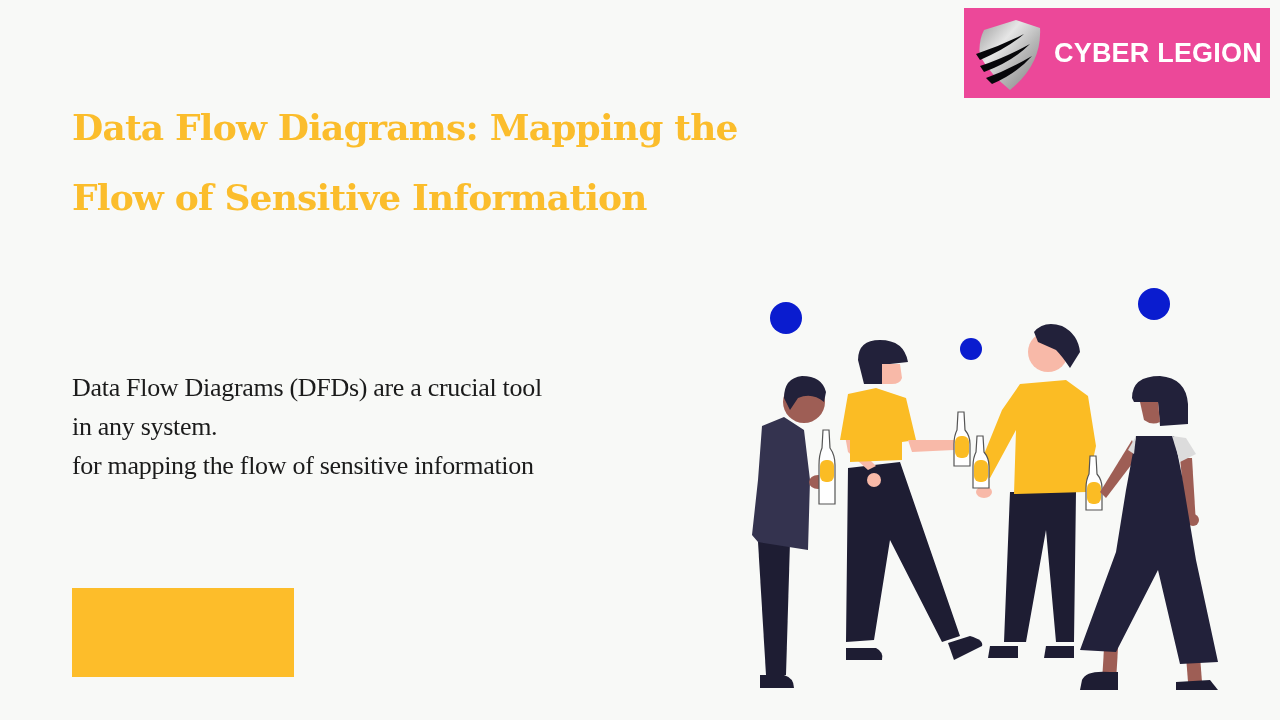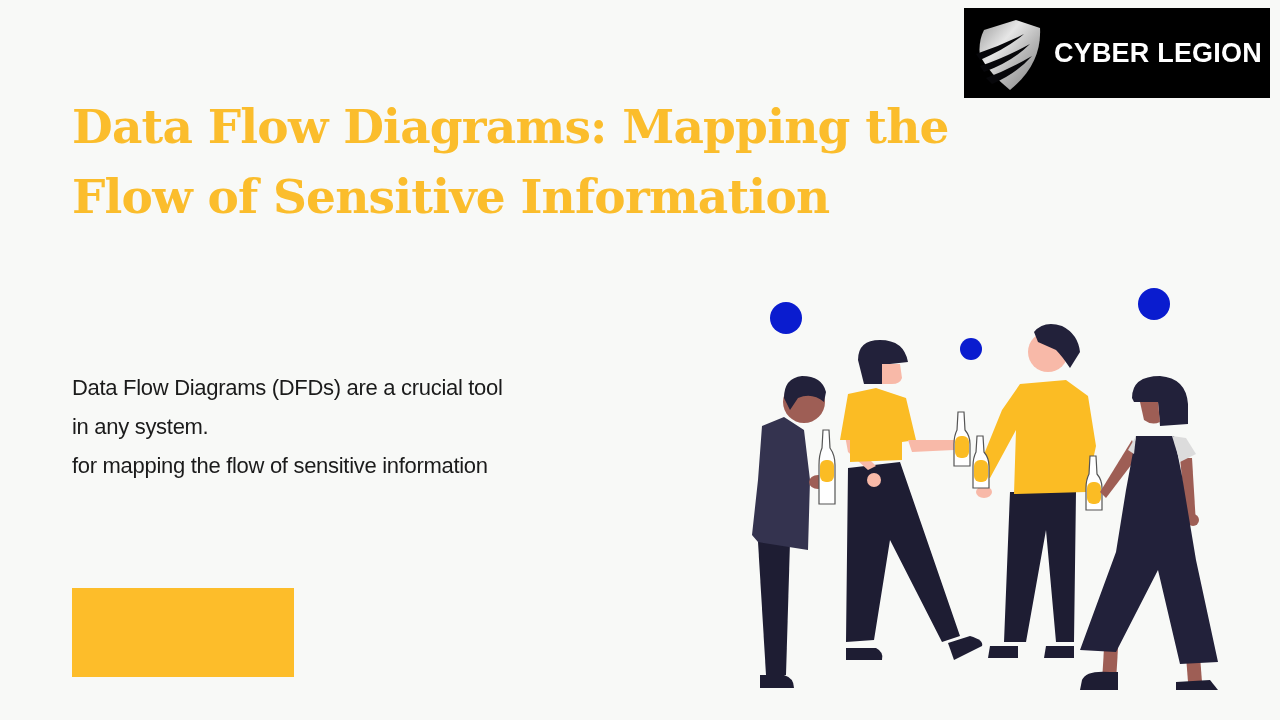--- a/index.html
+++ b/index.html
@@ -15,21 +15,21 @@
       width: 1280px;
       height: 720px;
       background: #f8f9f7;
     }
     .logo {
       position: absolute;
       left: 964px;
       top: 8px;
       width: 306px;
       height: 90px;
-      background: #000000;
+      background: #ec4899;
       display: flex;
       align-items: center;
     }
     .logo .shield {
       position: absolute;
       left: 8px;
       top: 6px;
       width: 76px;
       height: 80px;
     }
@@ -47,34 +47,34 @@
       white-space: nowrap;
     }
     .title {
       position: absolute;
       left: 72px;
       top: 92px;
       width: 900px;
       margin: 0;
       font-family: "DejaVu Serif", serif;
       font-weight: bold;
-      font-size: 47px;
+      font-size: 36px;
       line-height: 70px;
       color: #fbbd2c;
       letter-spacing: -0.8px;
     }
     .title span { display: block; white-space: nowrap; }
     .body-text {
       position: absolute;
       left: 72px;
       top: 368px;
       width: 660px;
       margin: 0;
-      font-family: Liberation Sans, sans-serif;
-      font-size: 22px;
+      font-family: Liberation Serif, serif;
+      font-size: 26px;
       line-height: 39px;
       color: #1b1b1b;
       letter-spacing: -0.3px;
     }
     .body-text span { display: block; white-space: nowrap; }
     .accent-block {
       position: absolute;
       left: 72px;
       top: 588px;
       width: 222px;

